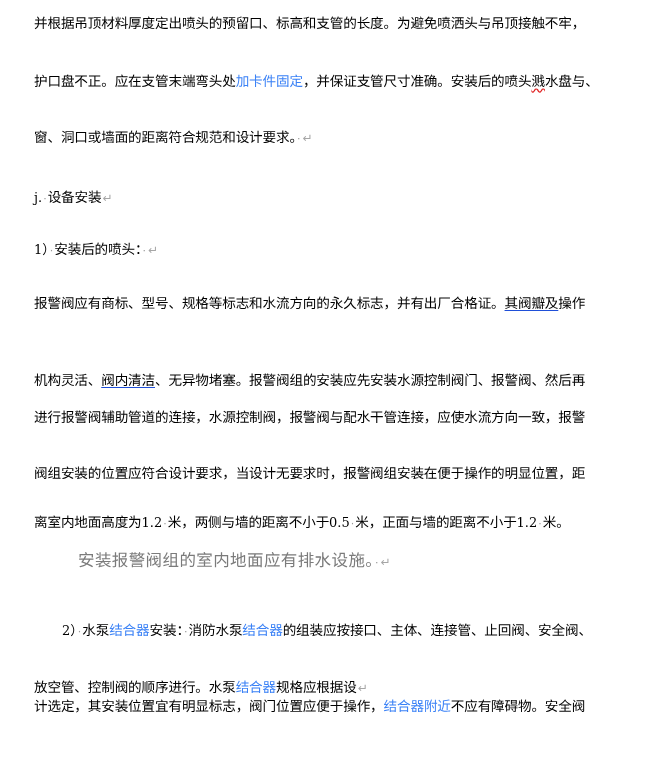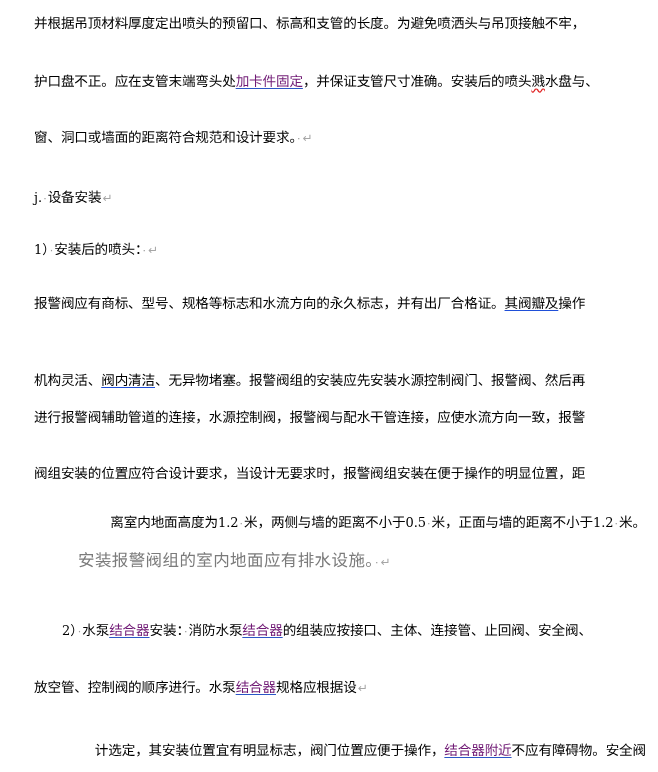--- a/index.html
+++ b/index.html
@@ -58,22 +58,21 @@
   .link-blue {
     color: #000000;
     text-decoration: underline;
     text-decoration-color: #1f4fd8;
     text-underline-offset: 2px;
     cursor: pointer;
   }
 
   
   .link-darkblue {
-    color: #701a75;
-    text-decoration: underline;
+    color: #3b82f6;
     text-decoration-color: #2b56c6;
     text-underline-offset: 2px;
     cursor: pointer;
   }
 
   
   .space-dot {
     color: #9a9a9a;
     font-family: "DejaVu Sans", "Liberation Sans", sans-serif;
     font-size: 11px;
@@ -103,19 +102,19 @@
   <div id="doc-body">
       <div class="doc-line" style="top: 14px;"><span>并根据吊顶材料厚度定出喷头的预留口、标高和支管的长度。为避免喷洒头与吊顶接触不牢，</span></div>
       <div class="doc-line" style="top: 72px;"><span>护口盘不正。应在支管末端弯头处</span><span class="link-darkblue">加卡件固定</span><span>，并保证支管尺寸准确。安装后的喷头</span><span class="spell-error">溅</span><span>水盘与、</span></div>
       <div class="doc-line" style="top: 128px;"><span>窗、洞口或墙面的距离符合规范和设计要求。</span><span class="space-dot lat">·</span><span class="para-mark">↵</span></div>
       <div class="doc-line" style="top: 188px;"><span class="lat">j.</span><span class="space-dot lat">·</span><span>设备安装</span><span class="para-mark">↵</span></div>
       <div class="doc-line" style="top: 240px;"><span class="lat">1）</span><span class="space-dot lat">·</span><span>安装后的喷头：</span><span class="space-dot lat">·</span><span class="para-mark">↵</span></div>
       <div class="doc-line" style="top: 294px;"><span>报警阀应有商标、型号、规格等标志和水流方向的永久标志，并有出厂合格证。</span><span class="link-blue">其阀瓣及</span><span>操作</span></div>
       <div class="doc-line" style="top: 371px;"><span>机构灵活、</span><span class="link-blue">阀内清洁</span><span>、无异物堵塞。报警阀组的安装应先安装水源控制阀门、报警阀、然后再</span></div>
       <div class="doc-line" style="top: 408px;"><span>进行报警阀辅助管道的连接，水源控制阀，报警阀与配水干管连接，应使水流方向一致，报警</span></div>
       <div class="doc-line" style="top: 464px;"><span>阀组安装的位置应符合设计要求，当设计无要求时，报警阀组安装在便于操作的明显位置，距</span></div>
-      <div class="doc-line" style="top: 513px; text-align: right;"><span>离室内地面高度为</span><span class="lat">1.2</span><span class="space-dot lat">·</span><span>米，两侧与墙的距离不小于</span><span class="lat">0.5</span><span class="space-dot lat">·</span><span>米，正面与墙的距离不小于</span><span class="lat">1.2</span><span class="space-dot lat">·</span><span>米。</span></div>
+      <div class="doc-line" style="top: 513px;"><span>离室内地面高度为</span><span class="lat">1.2</span><span class="space-dot lat">·</span><span>米，两侧与墙的距离不小于</span><span class="lat">0.5</span><span class="space-dot lat">·</span><span>米，正面与墙的距离不小于</span><span class="lat">1.2</span><span class="space-dot lat">·</span><span>米。</span></div>
       <div class="doc-line gray-serif" style="top: 552px;"><span>安装报警阀组的室内地面应有排水设施。</span><span class="space-dot lat">·</span><span class="para-mark">↵</span></div>
       <div class="doc-line" style="top: 621px; margin-left: 28px;"><span class="lat">2）</span><span class="space-dot lat">·</span><span>水泵</span><span class="link-darkblue">结合器</span><span>安装：</span><span class="space-dot lat">·</span><span>消防水泵</span><span class="link-darkblue">结合器</span><span>的组装应按接口、主体、连接管、止回阀、安全阀、</span></div>
       <div class="doc-line" style="top: 678px;"><span>放空管、控制阀的顺序进行。水泵</span><span class="link-darkblue">结合器</span><span>规格应根据设</span><span class="para-mark">↵</span></div>
-      <div class="doc-line" style="top: 741px; text-align: right;"><span>计选定，其安装位置宜有明显标志，阀门位置应便于操作，</span><span class="link-darkblue">结合器附近</span><span>不应有障碍物。安全阀</span></div>
+      <div class="doc-line" style="top: 697px;"><span>计选定，其安装位置宜有明显标志，阀门位置应便于操作，</span><span class="link-darkblue">结合器附近</span><span>不应有障碍物。安全阀</span></div>
     </div>
 </div>
 
 </body></html>

